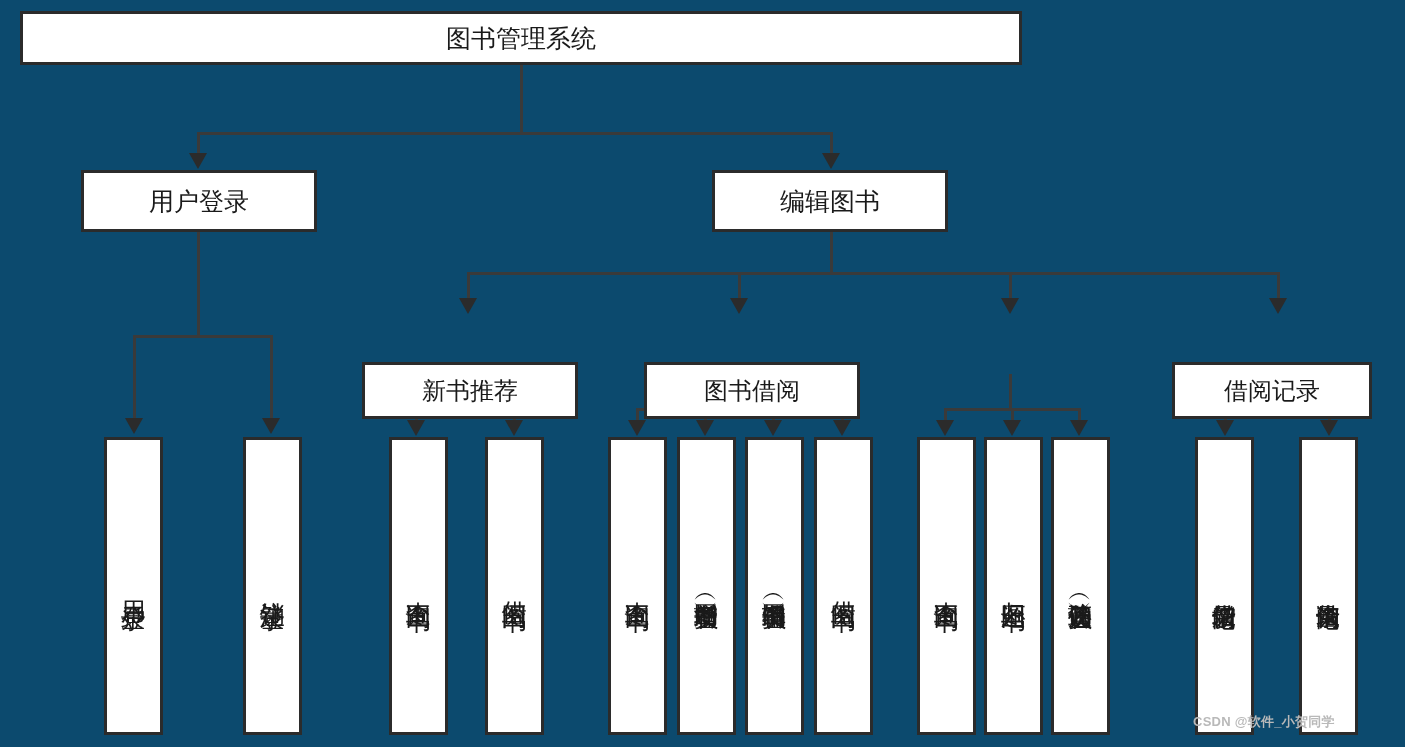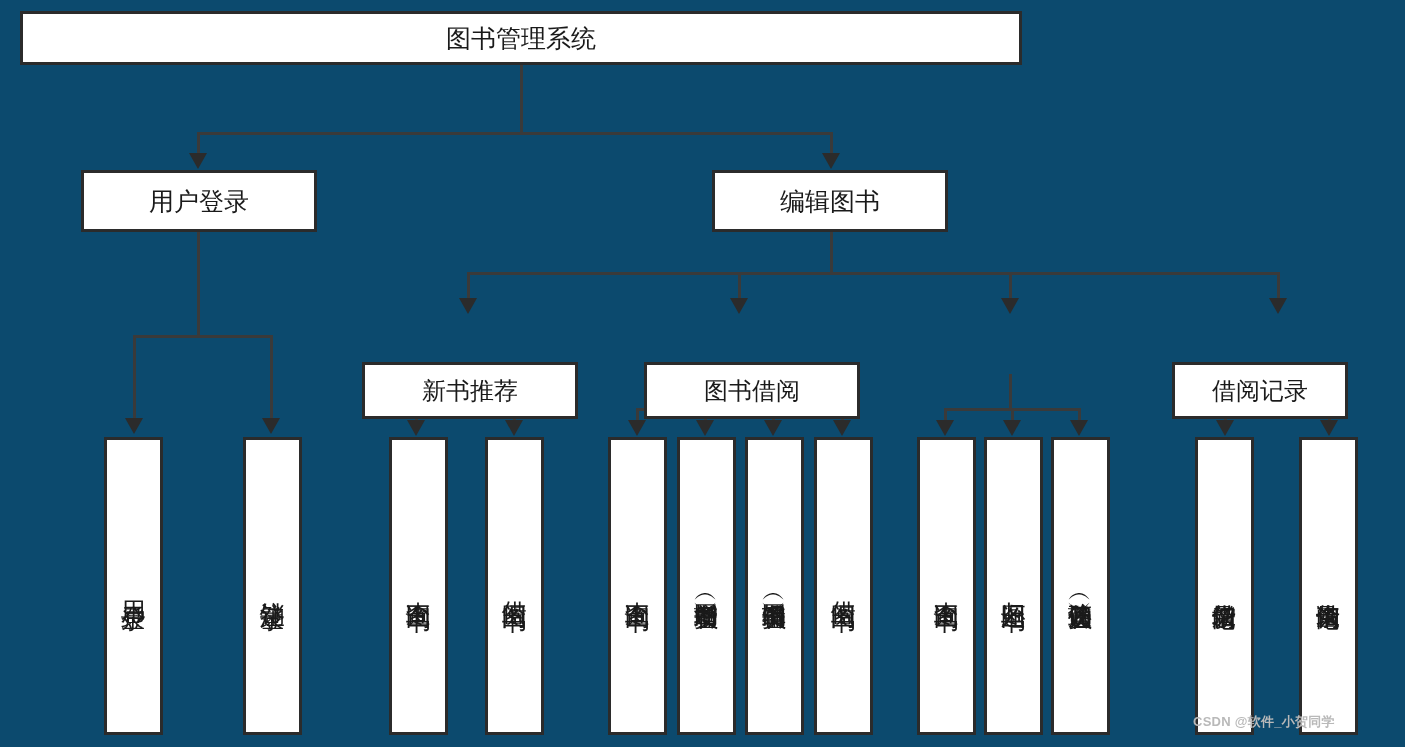--- a/index.html
+++ b/index.html
@@ -141,21 +141,21 @@
 
   <div class="node lvl2" style="left:81px; top:170px; width:236px; height:62px;">用户登录</div>
 
   <div class="node lvl2" style="left:712px; top:170px; width:236px; height:62px;">编辑图书</div>
 
   <div class="node lvl3" style="left:362px; top:317px; width:216px; height:57px;">新书推荐</div>
 
   <div class="node lvl3" style="left:644px; top:317px; width:216px; height:57px;">图书借阅</div>
 
 
-  <div class="node lvl3" style="left:1172px; top:317px; width:176px; height:57px;">借阅记录</div>
+  <div class="node lvl3" style="left:1172px; top:317px; width:200px; height:57px;">借阅记录</div>
 
   <div class="node leaf" style="left:104px; top:437px; width:59px; height:298px;">用户登录</div>
   <div class="node leaf" style="left:243px; top:437px; width:59px; height:298px;">注销登录</div>
 
   <div class="node leaf" style="left:389px; top:437px; width:59px; height:298px;">查询图书</div>
   <div class="node leaf" style="left:485px; top:437px; width:59px; height:298px;">借阅图书</div>
 
   <div class="node leaf" style="left:608px; top:437px; width:59px; height:298px;">查询图书</div>
   <div class="node leaf tight" style="left:677px; top:437px; width:59px; height:298px;">新增图书（管理员）</div>
   <div class="node leaf tight" style="left:745px; top:437px; width:59px; height:298px;">编辑图书（管理员）</div>

